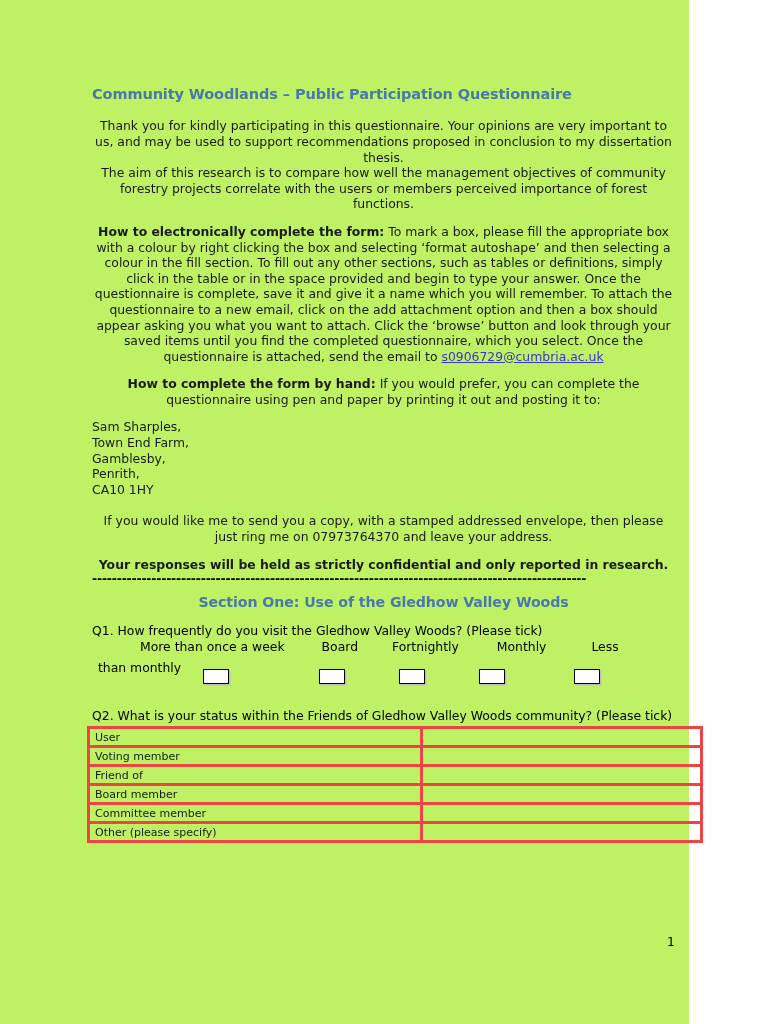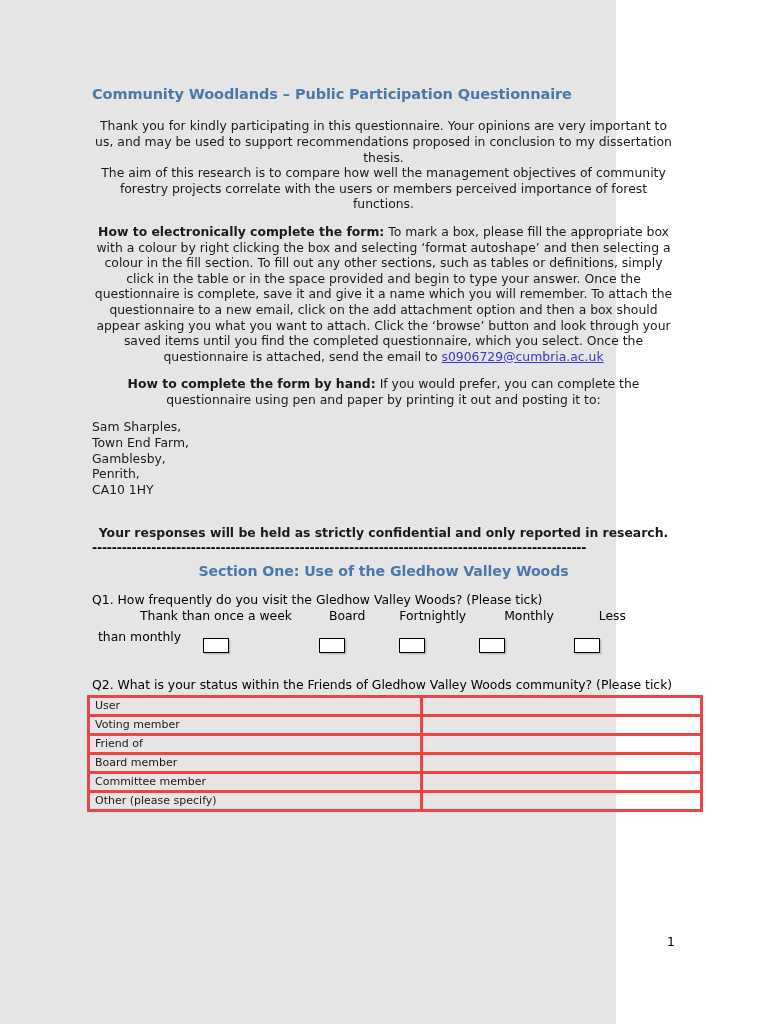--- a/index.html
+++ b/index.html
@@ -11,23 +11,23 @@
     width: 768px;
     height: 1024px;
     position: relative;
     font-family: "DejaVu Sans", sans-serif;
     color: #000000;
     overflow: hidden;
   }
   .page {
     position: absolute;
     left: 0; top: 0;
-    width: 616px;
+    width: 689px;
     height: 1024px;
-    background: #e5e5e5;
+    background: #bef264;
   }
   .content {
     position: absolute;
     left: 92px;
     top: 86px;
     width: 583px;
   }
 
   h1.doc-title {
     font-size: 14.5px;
@@ -181,36 +181,37 @@
     <div class="addr-block">
       <div>Sam Sharples,</div>
       <div>Town End Farm,</div>
       <div>Gamblesby,</div>
       <div>Penrith,</div>
       <div>CA10 1HY</div>
     </div>
 
     <div class="gap-md"></div>
 
+    <p class="para">If you would like me to send you a copy, with a stamped addressed envelope, then please just ring me on 07973764370 and leave your address.</p>
 
     <div class="gap-sm"></div>
 
     <p class="para b">Your responses will be held as strictly confidential and only reported in research.</p>
 
     <div class="dash-rule">----------------------------------------------------------------------------------------------------</div>
 
     <div class="gap-xs"></div>
 
     <h2 class="section-title">Section One: Use of the Gledhow Valley Woods</h2>
 
     <div class="q1-wrap">
       <p class="q1-prompt">Q1. How frequently do you visit the Gledhow Valley Woods? (Please tick)</p>
 
       <div class="q1-options">
-        <span class="q1-opt" style="margin-left:48px;">Thank than once a week</span>
+        <span class="q1-opt" style="margin-left:48px;">More than once a week</span>
         <span class="q1-opt" style="margin-left:33px;">Board</span>
         <span class="q1-opt" style="margin-left:30px;">Fortnightly</span>
         <span class="q1-opt" style="margin-left:34px;">Monthly</span>
         <span class="q1-opt" style="margin-left:41px;">Less</span>
       </div>
 
       <div class="q1-tail">
         <span class="q1-tail-text">than monthly</span>
         <span class="checkbox" style="left:105px; top:9px;"></span>
         <span class="checkbox" style="left:221px; top:9px;"></span>

